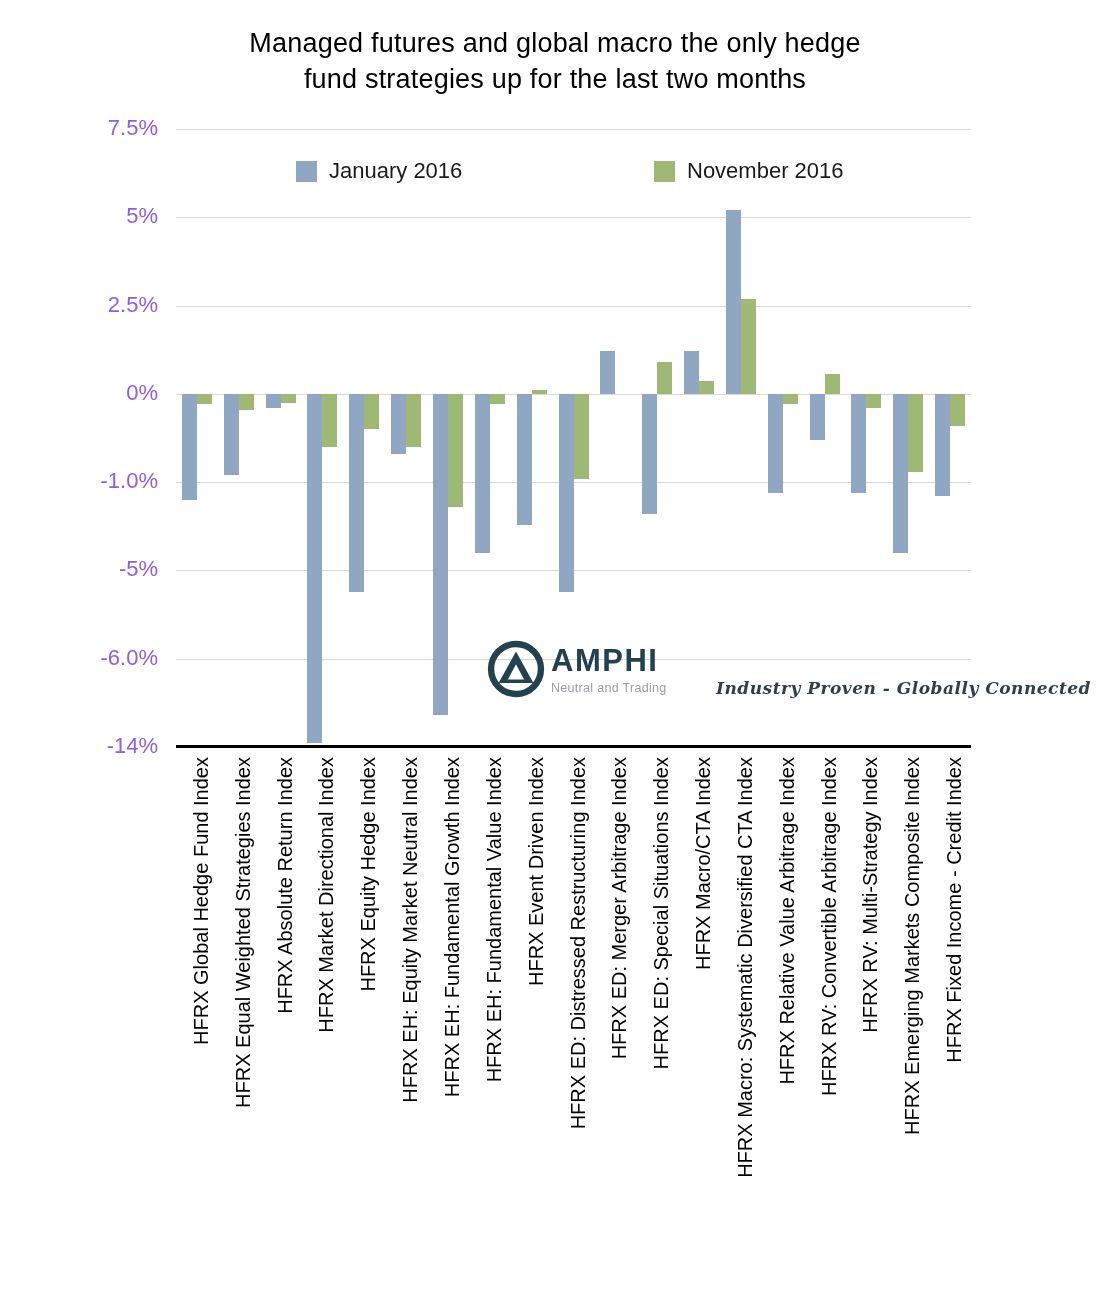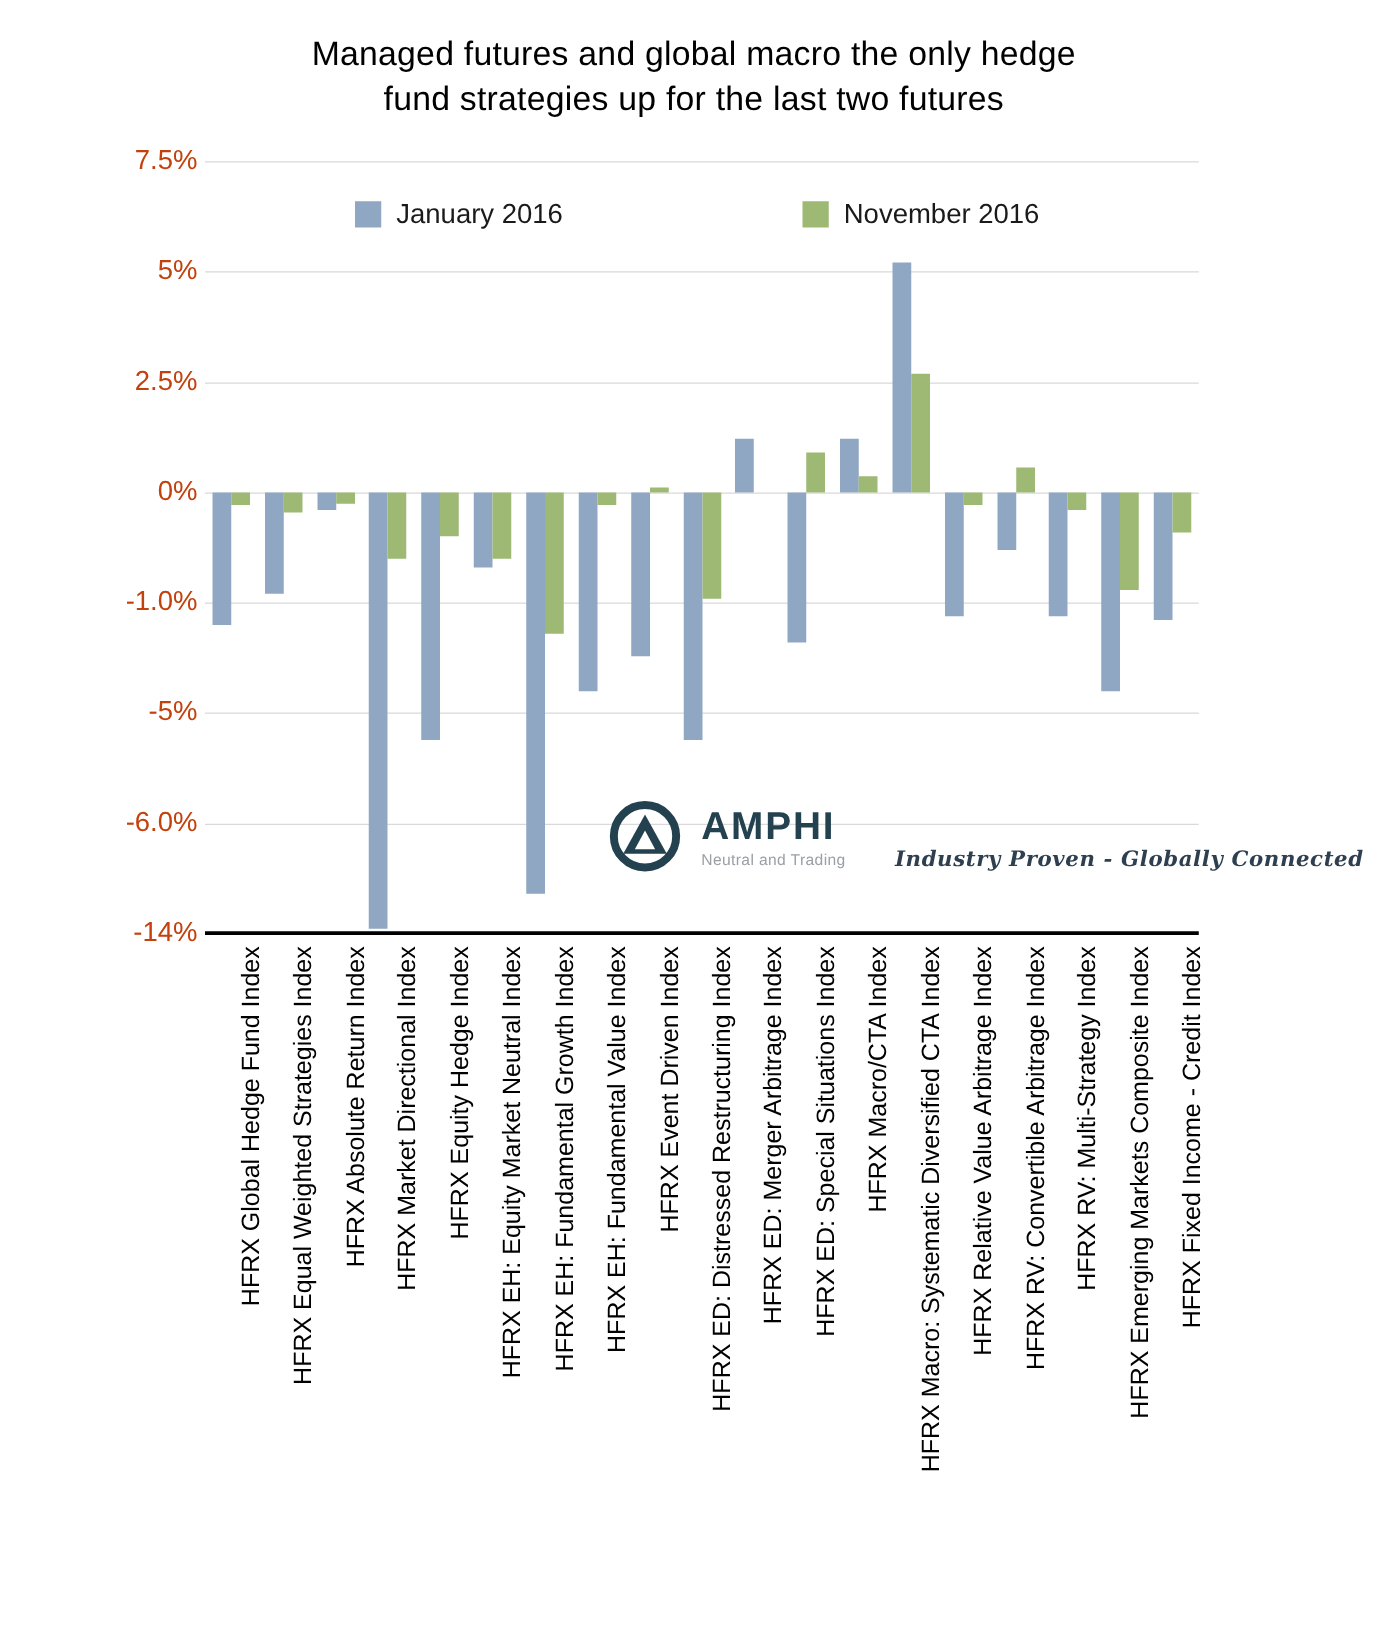--- a/index.html
+++ b/index.html
@@ -6,54 +6,54 @@
   html,body { background:#ffffff; }
   .chart {
     position:relative; width:1110px; height:1316px; background:#ffffff;
     font-family:"Liberation Sans", sans-serif; overflow:hidden;
   }
   .title {
     position:absolute; top:26px; left:0; width:100%;
     text-align:center; font-size:27px; font-weight:normal; color:#000;
     line-height:1.32; letter-spacing:0.2px;
   }
-  .plot { position:absolute; left:164px; top:129px; width:795px; height:618px; }
+  .plot { position:absolute; left:176px; top:129px; width:795px; height:618px; }
   .gridline { position:absolute; left:0; width:100%; height:1px; background:#d9d9d9; }
   .axisline { position:absolute; left:0; width:100%; height:3px; background:#000; }
   .bar { position:absolute; }
   .ytick {
     position:absolute; width:130px; text-align:right;
-    font-size:22px; color:#c2410c;
+    font-size:22px; color:#8b5cf6;
   }
   .xtick {
     position:absolute; top:757px;
     writing-mode:vertical-rl; transform:rotate(180deg);
     white-space:nowrap; font-size:20px; line-height:24px; color:#000;
   }
   .legend-item { position:absolute; display:flex; align-items:center; gap:12px; }
   .swatch { width:21px; height:21px; display:inline-block; }
   .legend-label { font-size:22px; color:#1a1a1a; }
-  .brand { position:absolute; left:487px; top:640px; display:flex; align-items:flex-start; gap:16px; }
+  .brand { position:absolute; left:487px; top:640px; display:flex; align-items:flex-start; gap:6px; }
   .brand-text { display:flex; flex-direction:column; padding-top:5px; }
   .brand-name { font-size:31px; font-weight:bold; color:#24414f; letter-spacing:1.5px; line-height:1.05; }
   .brand-sub { font-size:12.5px; color:#9aa0a6; margin-top:3px; letter-spacing:0.3px; }
   .tagline {
     position:absolute; left:716px; top:678px;
     font-family:"DejaVu Serif", serif; font-style:italic; font-weight:600;
     font-size:17px; color:#2e3f50; letter-spacing:0.5px;
   }
 </style>
 </head>
 <body>
 
 <div class="chart" id="chart">
 
   <div class="title">
     <div>Managed futures and global macro the only hedge</div>
-    <div>fund strategies up for the last two futures</div>
+    <div>fund strategies up for the last two months</div>
   </div>
 
   <div class="plot" id="plot">
     <div class="legend-item" style="left:120px; top:29px">
       <span class="swatch" id="sw-jan" style="background: rgb(143, 167, 194);"></span>
       <span class="legend-label">January 2016</span>
     </div>
     <div class="legend-item" style="left:478px; top:29px">
       <span class="swatch" id="sw-feb" style="background: rgb(157, 185, 116);"></span>
       <span class="legend-label">November 2016</span>

